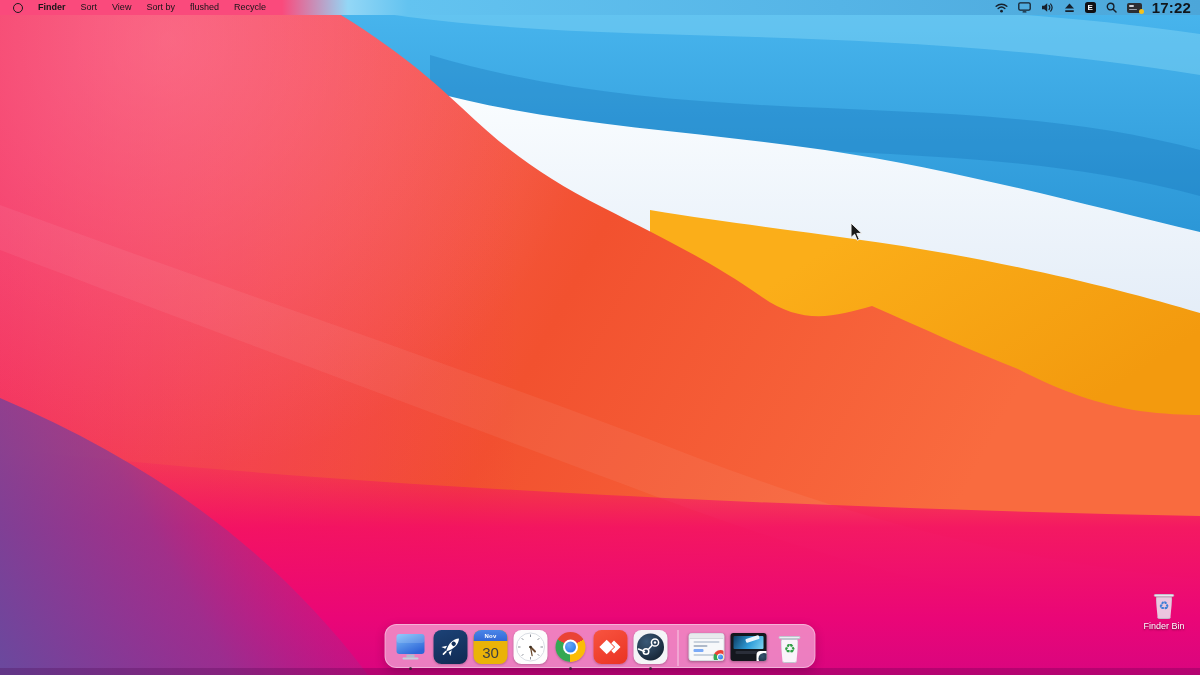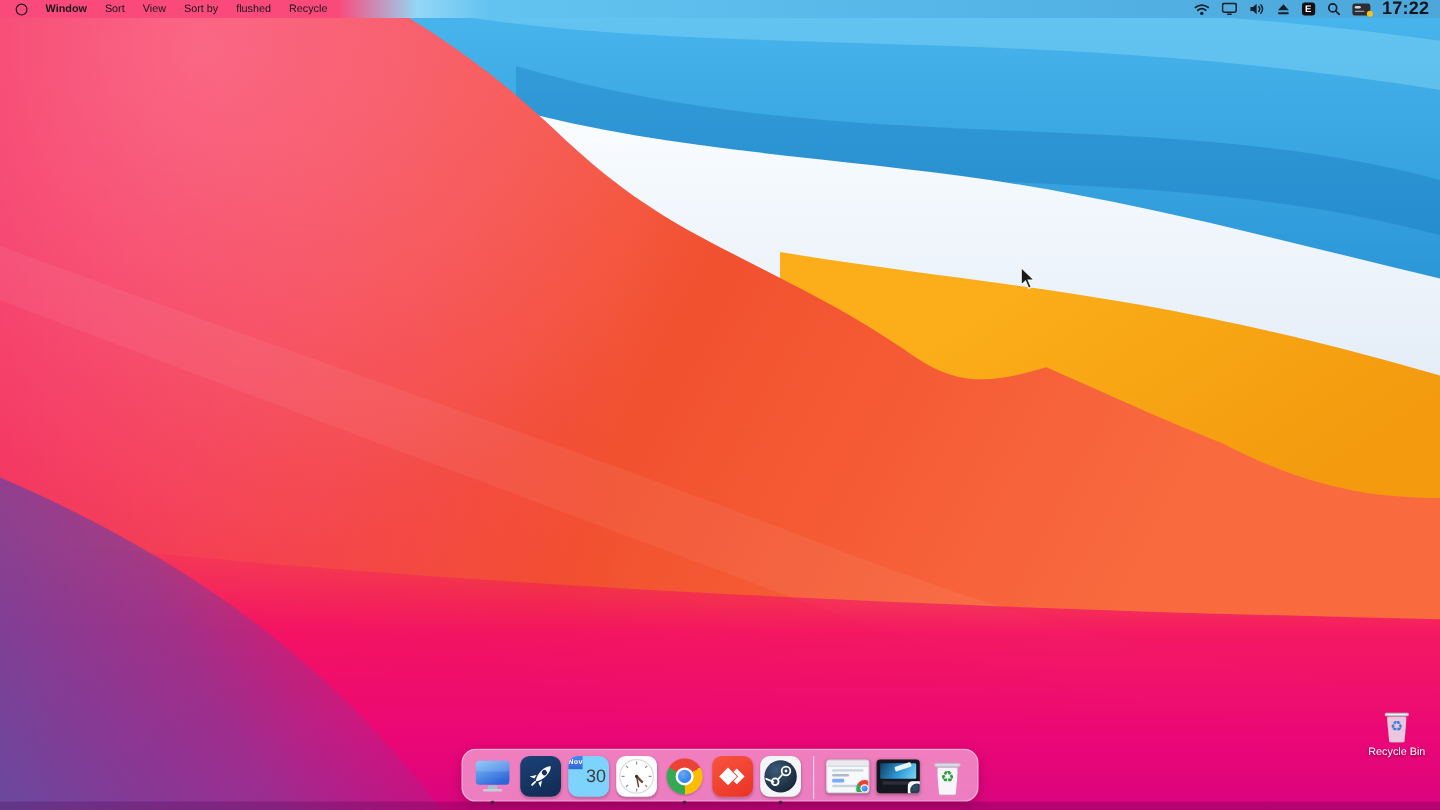--- a/index.html
+++ b/index.html
@@ -40,21 +40,21 @@
   .tile.flat{box-shadow:none;}
   .run-dot{position:absolute;left:50%;transform:translateX(-50%);bottom:-6px;width:3px;height:3px;
            border-radius:50%;background:#30232e;opacity:.8;}
   .dock-sep{width:1px;height:36px;margin:0 4px;background:rgba(255,255,255,.6);flex:0 0 auto;}
 
   
   .tile.monitor{background:transparent;overflow:visible;}
   
   .tile.launchpad{background:linear-gradient(160deg,#1c4277 0%,#102a52 100%);}
   
-  .tile.calendar{background:#7dd3fc;display:flex;flex-direction:row;}
+  .tile.calendar{background:#eab308;display:flex;flex-direction:column;}
   .cal-head{height:11px;background:linear-gradient(#4a86e8,#3367d6);color:#fff;font-size:6px;
             font-weight:bold;display:flex;align-items:center;justify-content:center;letter-spacing:.3px;}
   .cal-day{flex:1;display:flex;align-items:center;justify-content:center;font-size:15px;color:#3c4043;
            font-weight:400;line-height:1;}
   
   .tile.clockface{background:#fdfdfd;display:flex;align-items:center;justify-content:center;}
   
   .tile.chrome-t{background:transparent;display:flex;align-items:center;justify-content:center;box-shadow:none;}
   .chrome-ball{position:relative;width:30px;height:30px;border-radius:50%;
     background:conic-gradient(from 60deg,#fbbc05 0 120deg,#34a853 120deg 240deg,#ea4335 240deg 360deg);
@@ -164,21 +164,21 @@
     <path d="M0,0 L316,0 C388,42 428,76 462,108 C508,152 545,178 602,207 C662,238 706,258 762,297 C802,325 834,317 872,306 C922,328 974,352 1018,369 C1062,392 1098,404 1140,411 C1163,414 1185,415 1200,415 L1200,675 L0,675 Z" fill="url(#gPinkTL)"></path>
     <path d="M0,205 C230,290 470,370 690,455 C880,528 1020,560 1200,580 L1200,625 C1000,605 860,572 660,498 C440,416 210,330 0,250 Z" fill="#ffffff" opacity="0.06"></path>
     <path d="M0,448 C300,482 720,506 1200,516 L1200,675 L0,675 Z" fill="url(#gMag)"></path>
     <path d="M0,398 C150,462 272,548 368,675 L0,675 Z" fill="url(#gPurp)"></path>
     <rect x="0" y="668" width="1200" height="7" fill="#460046" opacity="0.25"></rect>
   </svg>
 
   <div class="menubar">
     <div class="mb-left">
       <div class="mb-logo"></div>
-      <span class="mb-item bold">Window</span>
+      <span class="mb-item bold">Finder</span>
       <span class="mb-item">Sort</span>
       <span class="mb-item">View</span>
       <span class="mb-item">Sort by</span>
       <span class="mb-item">flushed</span>
       <span class="mb-item">Recycle</span>
     </div>
     <div class="mb-right">
       <span class="mb-ic">
         <svg width="13" height="11" viewBox="0 0 13 11">
           <path d="M1.2,4.2 A8,8 0 0 1 11.8,4.2" fill="none" stroke="#16202c" stroke-width="1.5" stroke-linecap="round"></path>
@@ -356,20 +356,20 @@
       </div>
     </div>
   </div>
 
   <div class="desk-bin">
     <div class="bin">
       <span class="rim"></span>
       <span class="body"></span>
       <span class="sym sym-blue">♻</span>
     </div>
-    <div class="desk-label">Recycle Bin</div>
+    <div class="desk-label">Finder Bin</div>
   </div>
 
   <svg class="cursor" width="14" height="20" viewBox="0 0 14 20">
     <path d="M1,1 L1,15.5 L4.6,12.2 L7.2,18.3 L9.4,17.3 L6.8,11.4 L11.8,11.4 Z" fill="#1a1a1a" stroke="#f5f5f5" stroke-width="1"></path>
   </svg>
 
 </div>
 
 </body></html>

